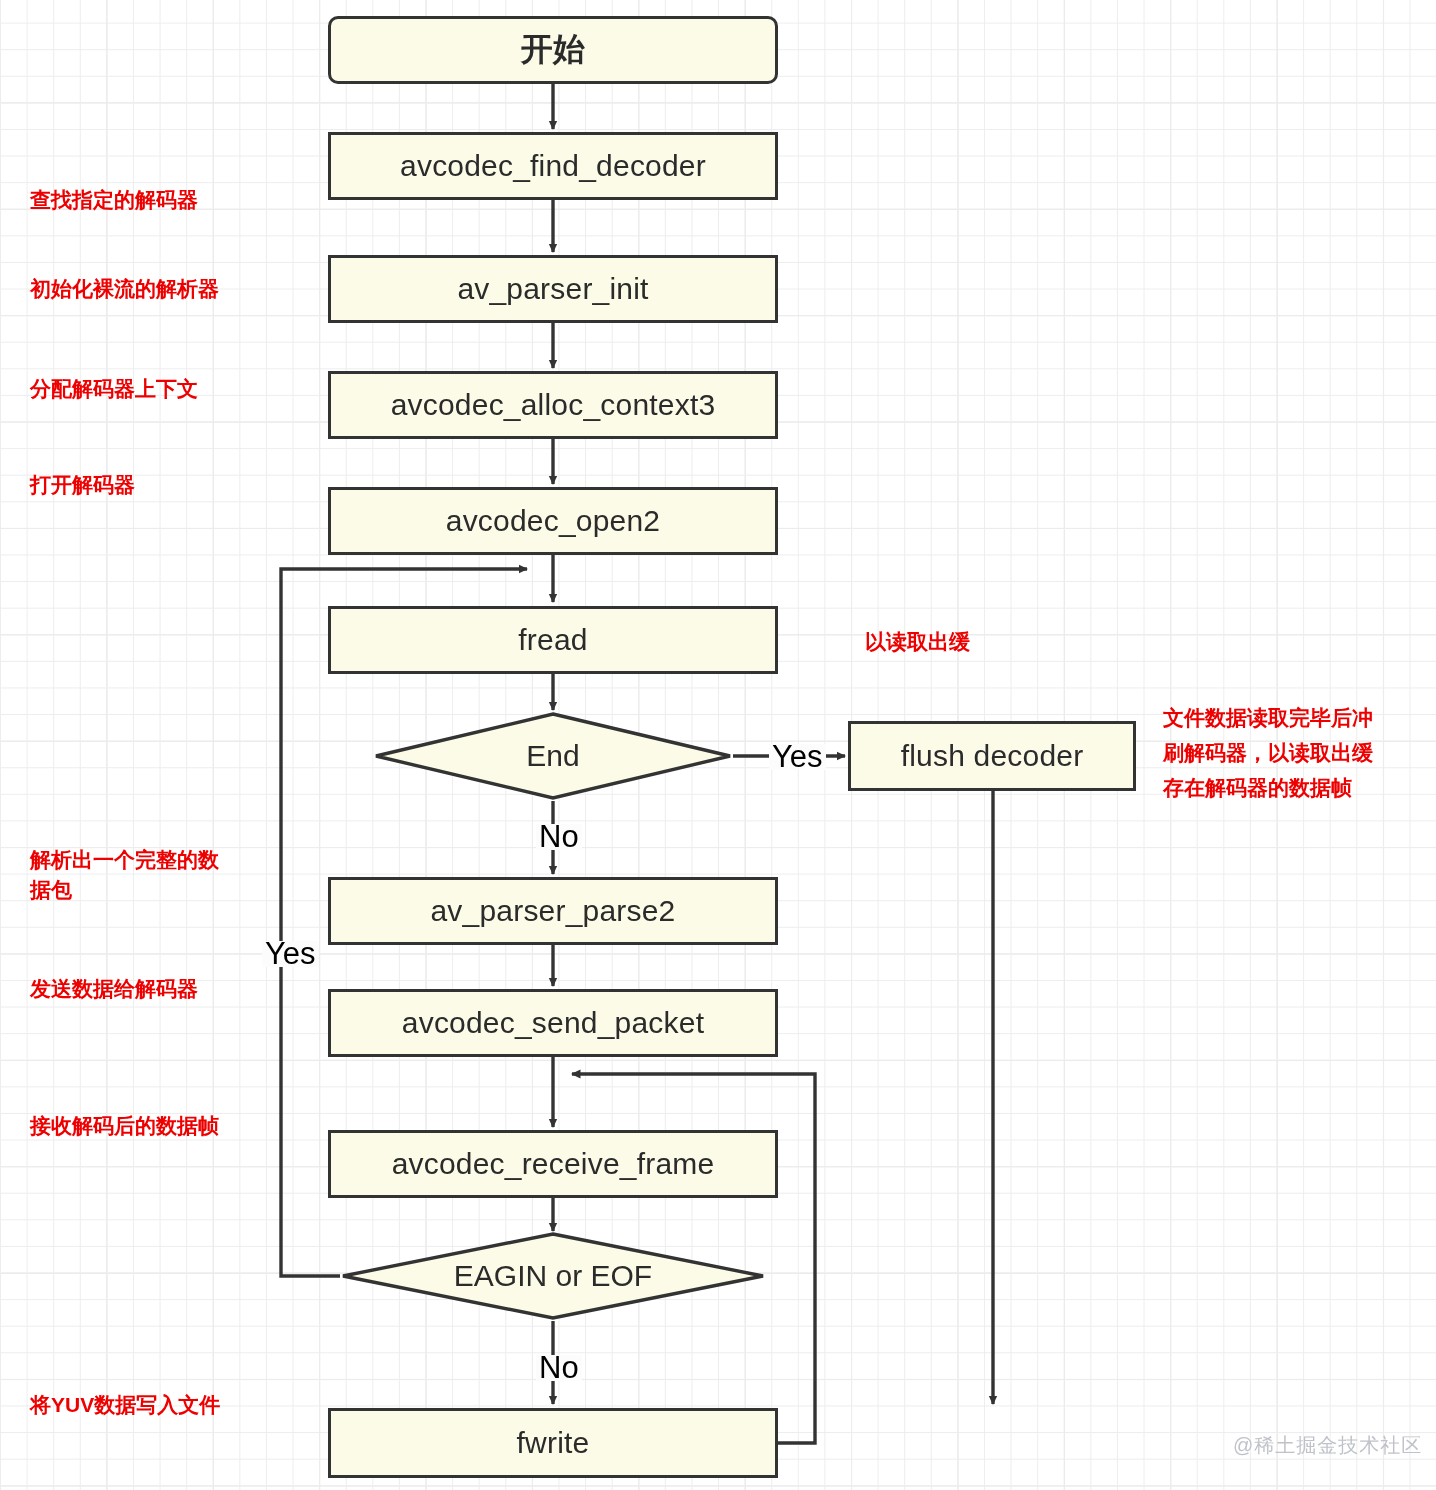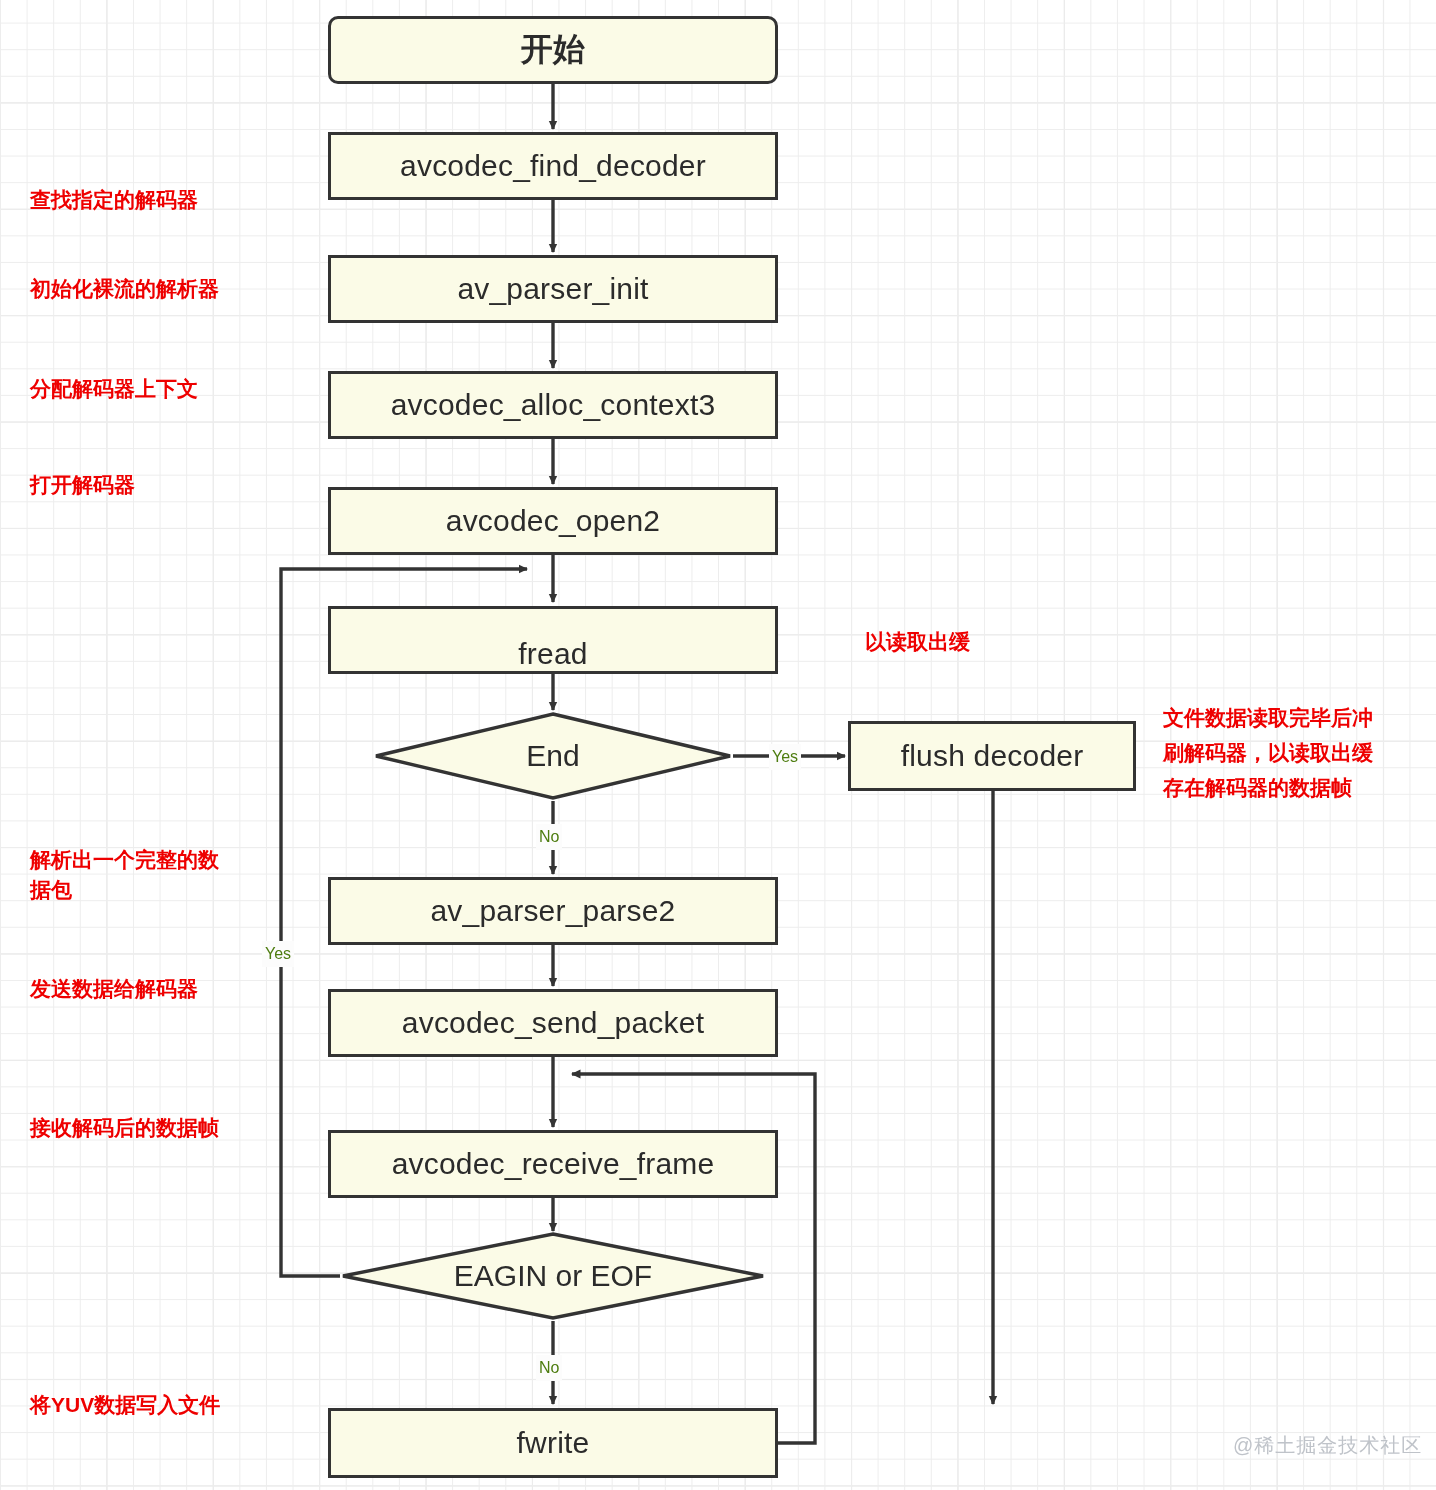--- a/index.html
+++ b/index.html
@@ -58,22 +58,22 @@
     position: absolute;
     color: #ee0000;
     font-size: 21px;
     font-weight: 700;
     line-height: 30px;
     white-space: pre-line;
   }
 
   .edge-label {
     position: absolute;
-    font-size: 16px;
-    color: #4d7c0f;
+    font-size: 31px;
+    color: #000000;
     background: #fcfcfc;
     padding: 0 3px;
     line-height: 26px;
     white-space: nowrap;
     text-align: center;
   }
 
   #wires { position: absolute; left: 0; top: 0; pointer-events: none; }
 
   .watermark {
@@ -142,21 +142,21 @@
   </div>
 
   <div class="node" style="left:328px; top:371px; width:450px; height:68px;">
     <span>avcodec_alloc_context3</span>
   </div>
 
   <div class="node" style="left:328px; top:487px; width:450px; height:68px;">
     <span>avcodec_open2</span>
   </div>
 
-  <div class="node" style="left:328px; top:606px; width:450px; height:68px;align-items:flex-end;">
+  <div class="node" style="left:328px; top:606px; width:450px; height:68px;">
     <span>fread</span>
   </div>
 
   <div class="diamond-wrap" style="left:373px; top:711px; width:360px; height:90px;">
     <svg width="360" height="90" viewBox="0 0 360 90">
       <polygon points="180,3 357,45 180,87 3,45" fill="#fbfbe7" stroke="#333333" stroke-width="3.4"></polygon>
     </svg>
     <span class="diamond-label">End</span>
   </div>
 
@@ -197,18 +197,18 @@
   <div class="ann" style="left:30px; top:274px; width:250px;">初始化裸流的解析器</div>
   <div class="ann" style="left:30px; top:374px; width:250px;">分配解码器上下文</div>
   <div class="ann" style="left:30px; top:470px; width:250px;">打开解码器</div>
   <div class="ann" style="left:865px; top:627px; width:200px;">以读取出缓</div>
   <div class="ann" style="left:1163px; top:700px; width:250px; line-height:35px;">文件数据读取完毕后冲
 刷解码器，以读取出缓
 存在解码器的数据帧</div>
   <div class="ann" style="left:30px; top:845px; width:232px;">解析出一个完整的数
 据包</div>
   <div class="ann" style="left:30px; top:974px; width:250px;">发送数据给解码器</div>
-  <div class="ann" style="left:30px; top:1113px; width:250px;">接收解码后的数据帧</div>
+  <div class="ann" style="left:30px; top:1113px; width:250px;font-family:Liberation Mono, monospace;">接收解码后的数据帧</div>
   <div class="ann" style="left:30px; top:1390px; width:250px;">将YUV数据写入文件</div>
 
   <div class="watermark" style="left:1233px; top:1432px;">@稀土掘金技术社区</div>
 
 </div>
 
 </body></html>

